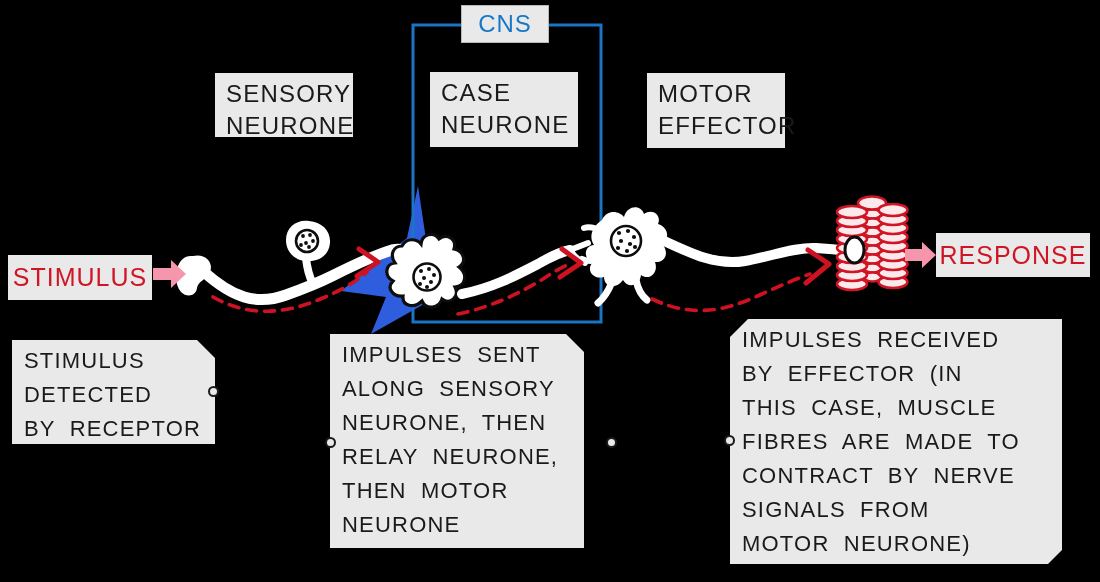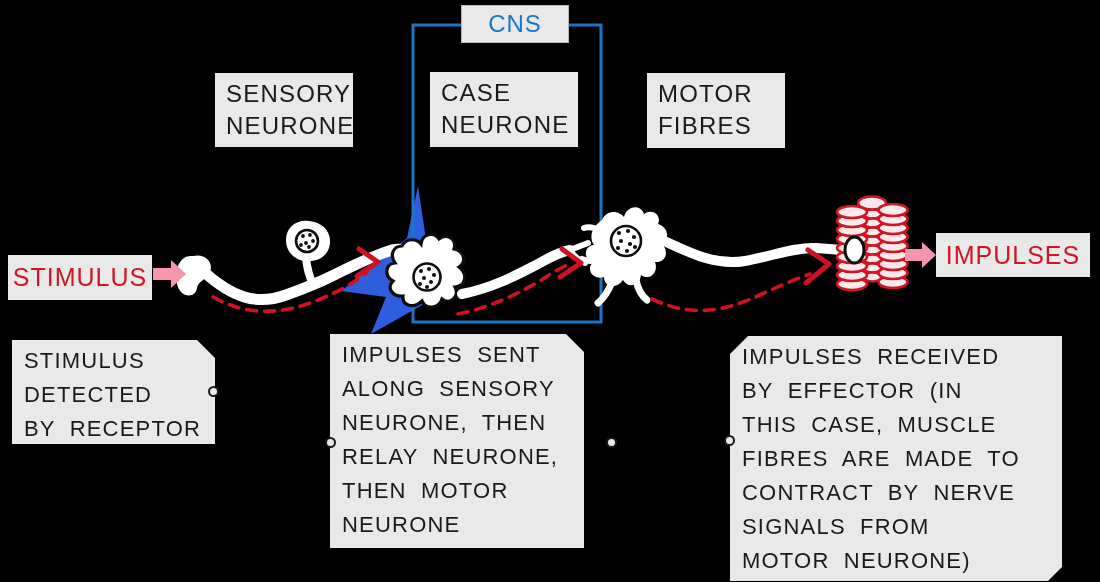--- a/index.html
+++ b/index.html
@@ -20,38 +20,38 @@
   .stage{
     position:relative;width:1100px;height:582px;background:var(--background);
     overflow:hidden;font-family:"Liberation Sans", sans-serif;
   }
   .stage svg{position:absolute;left:0;top:0;z-index:1;}
   .panel{
     position:absolute;z-index:2;background:var(--panel_gray);color:var(--ink);
     white-space:pre-line;letter-spacing:1.2px;word-spacing:7px;box-sizing:border-box;
   }
   .neuro-label{font-size:24px;line-height:32px;padding:5px 11px;font-weight:500;}
-  #label-sensory{left:215px;top:73px;width:138px;height:74px;}
+  #label-sensory{left:215px;top:73px;width:138px;height:64px;}
   #label-relay{left:430px;top:72px;width:148px;height:75px;}
   #label-motor{left:647px;top:73px;width:138px;height:75px;}
   .caption{font-size:22px;line-height:34px;padding:4px 12px;}
   #cap-receptor{left:12px;top:340px;width:203px;height:104px;
     clip-path:polygon(0 0,calc(100% - 18px) 0,100% 18px,100% 100%,0 100%);}
   #cap-pathway{left:330px;top:334px;width:254px;height:214px;
     clip-path:polygon(0 0,calc(100% - 18px) 0,100% 18px,100% 100%,0 100%);}
   #cap-effector{left:730px;top:319px;width:332px;height:245px;
-    clip-path:polygon(18px 0,100% 0,100% calc(100% - 14px),calc(100% - 14px) 100%,0 100%,0 18px);margin-top:17px;}
+    clip-path:polygon(18px 0,100% 0,100% calc(100% - 14px),calc(100% - 14px) 100%,0 100%,0 18px);}
   .flow-label{
     display:flex;align-items:center;justify-content:center;color:var(--red);
     font-size:25px;letter-spacing:1px;word-spacing:normal;white-space:nowrap;font-weight:500;
   }
   #stimulus-box{left:8px;top:255px;width:144px;height:45px;}
   #response-box{left:936px;top:233px;width:154px;height:44px;}
   #cns-box{
-    left:461px;top:5px;width:108px;height:38px;display:flex;align-items:center;justify-content:center;
+    left:461px;top:5px;width:88px;height:38px;display:flex;align-items:center;justify-content:center;
     color:var(--cns_text);font-size:24px;letter-spacing:1px;border:1px solid var(--panel_border);
   }
   .connector-dot{
     position:absolute;z-index:3;width:7px;height:7px;border-radius:50%;
     background:var(--panel_gray);border:2px solid var(--ink);
   }
   
   .blue-line{stroke:var(--cns_blue);stroke-width:3;fill:none;}
   .bolt{fill:var(--bolt_blue);}
   .axon{stroke:var(--white);fill:none;stroke-linecap:round;stroke-linejoin:round;}
@@ -192,24 +192,24 @@
     <polygon class="pink-arrow" points="905,249 922,249 922,242 936,255 922,268 922,261 905,261"></polygon>
   </svg>
 
   <div class="panel" id="cns-box">CNS</div>
 
   <div class="panel neuro-label" id="label-sensory">SENSORY
 NEURONE</div>
   <div class="panel neuro-label" id="label-relay">CASE
 NEURONE</div>
   <div class="panel neuro-label" id="label-motor">MOTOR
-FIBRES</div>
+EFFECTOR</div>
 
   <div class="panel flow-label" id="stimulus-box">STIMULUS</div>
-  <div class="panel flow-label" id="response-box">IMPULSES</div>
+  <div class="panel flow-label" id="response-box">RESPONSE</div>
 
   <div class="panel caption" id="cap-receptor">STIMULUS
 DETECTED
 BY RECEPTOR</div>
   <div class="panel caption" id="cap-pathway">IMPULSES SENT
 ALONG SENSORY
 NEURONE, THEN
 RELAY NEURONE,
 THEN MOTOR
 NEURONE</div>

